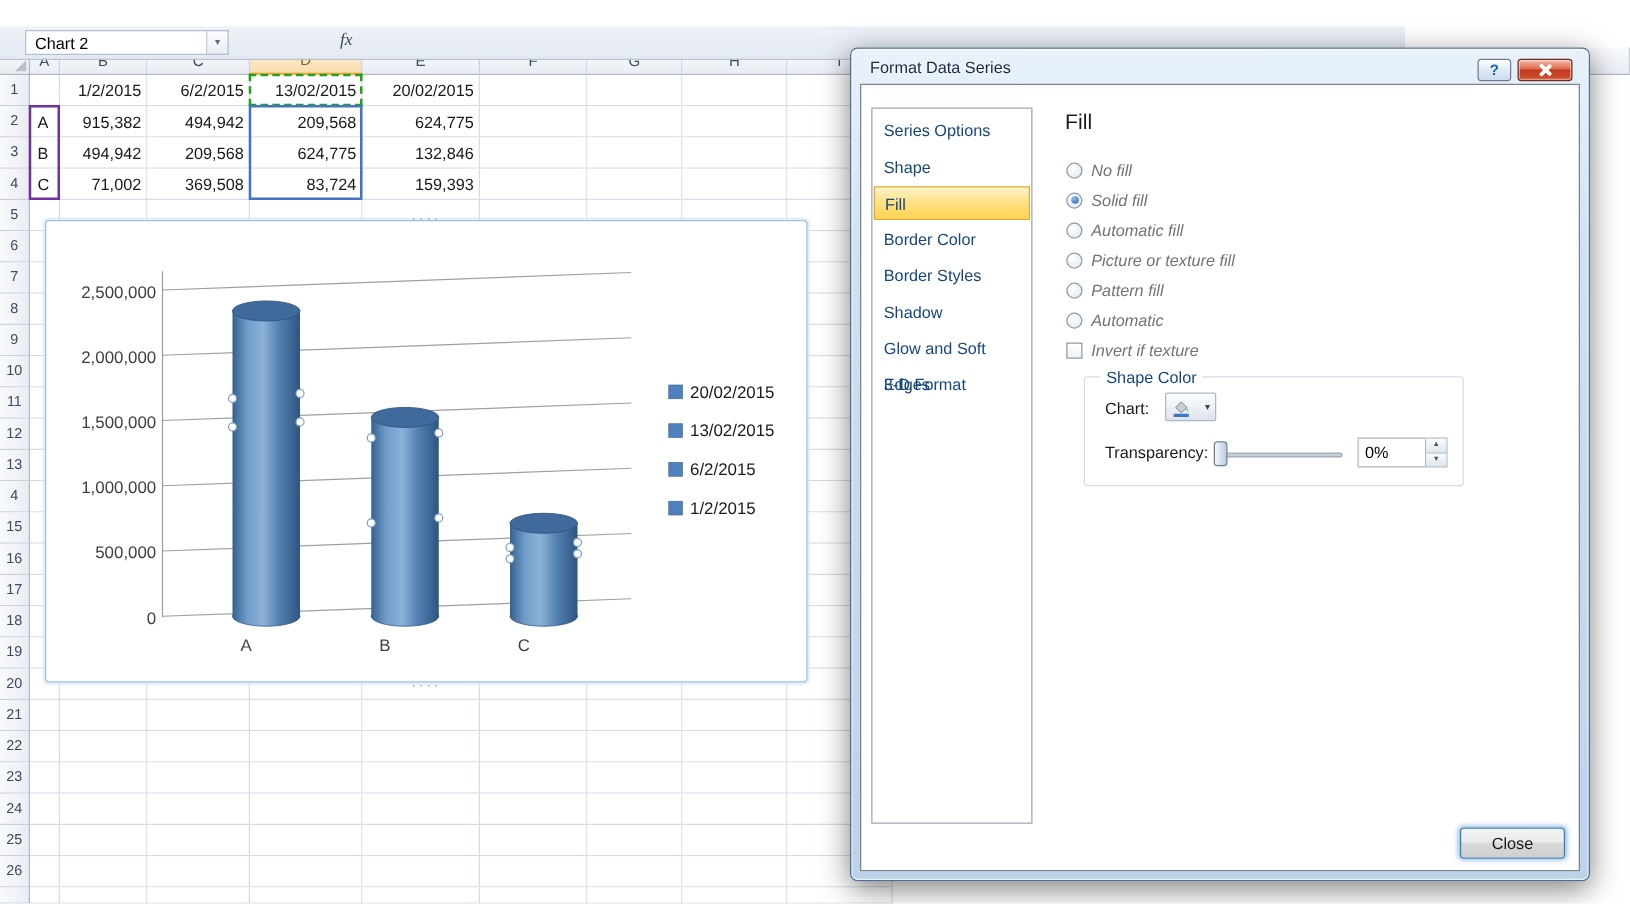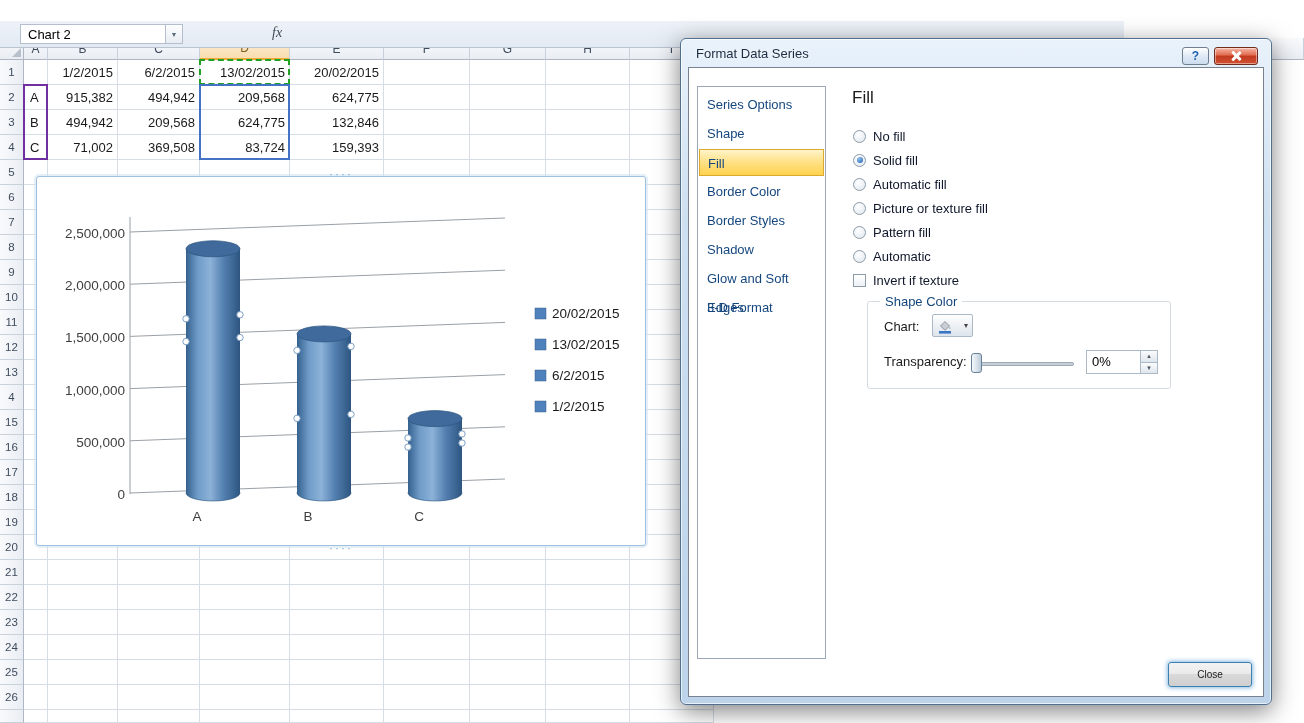--- a/index.html
+++ b/index.html
@@ -73,21 +73,21 @@
 
   .dlg-nav{position:absolute;left:8px;top:18px;width:129px;height:573px;border:1px solid #9ba7b7;background:#fff;
     padding-top:3px;box-sizing:border-box;}
   .nav-item{height:29px;line-height:29px;padding-left:9px;font-size:13px;color:#15477e;cursor:default;}
   .nav-item.selected{background:linear-gradient(#fff3c9,#ffe083 50%,#ffd24f);border:1px solid #dba92e;
     height:27px;line-height:27px;margin:1px;padding-left:8px;box-sizing:border-box;}
 
   .dlg-content{position:absolute;left:150px;top:0;right:0;bottom:0;}
   .panel-title{position:absolute;left:13px;top:20px;font-size:17px;color:#1a1a1a;}
   .opt-list{position:absolute;left:14px;top:56px;}
-  .opt-row{display:flex;align-items:center;height:24px;gap:7px;font-size:13px;color:#0f172a;}
+  .opt-row{display:flex;align-items:center;height:24px;gap:7px;font-size:13px;color:#737373;font-style:italic;}
   .radio{width:13px;height:13px;border-radius:50%;border:1px solid #8d9aa8;
     background:radial-gradient(circle at 35% 30%,#ffffff,#dfe7ee);position:relative;box-sizing:border-box;flex:0 0 auto;}
   .radio.checked::after{content:"";position:absolute;left:2.5px;top:2.5px;width:6px;height:6px;border-radius:50%;
     background:radial-gradient(circle at 35% 30%,#8ec0ec,#1f5fae);}
   .cb{width:13px;height:13px;border:1px solid #8d9aa8;background:linear-gradient(#fff,#eef2f6);box-sizing:border-box;flex:0 0 auto;}
   .opt-label{white-space:nowrap;}
 
   .groupbox{position:absolute;left:28px;top:233px;width:302px;height:86px;border:1px solid #d4dbe3;border-radius:3px;}
   .gb-label{position:absolute;left:12px;top:-8px;background:#fff;padding:0 5px;font-size:13px;color:#15477e;}
   .lbl{position:absolute;font-size:13px;color:#1a1a1a;white-space:nowrap;}
@@ -102,21 +102,21 @@
   .slider-thumb{position:absolute;left:103px;top:51px;width:11px;height:20px;border:1px solid #68809a;border-radius:3px;
     background:linear-gradient(90deg,#f4f8fb,#d4dfe9 60%,#bccbd9);box-sizing:border-box;}
   .spin{position:absolute;left:218px;top:48px;width:72px;height:24px;border:1px solid #abb8c6;background:#fff;box-sizing:border-box;}
   .spin-val{position:absolute;left:5px;top:3px;font-size:13px;}
   .spin-btns{position:absolute;right:0;top:0;bottom:0;width:16px;border-left:1px solid #abb8c6;display:flex;flex-direction:column;}
   .spin-up,.spin-dn{flex:1;display:flex;align-items:center;justify-content:center;font-size:6px;color:#4a5560;
     background:linear-gradient(#fafbfc,#dfe6ee);}
   .spin-up{border-bottom:1px solid #abb8c6;}
   .close-btn{position:absolute;right:11px;bottom:9px;width:84px;height:25px;border:1px solid #3c7fb1;border-radius:3px;
     background:linear-gradient(#f3f3f3,#ebebeb 45%,#d9d9d9 50%,#cfcfcf);display:flex;align-items:center;justify-content:center;
-    font-size:10px;color:#1a1a1a;box-shadow:0 0 4px 1px rgba(110,170,220,.8);box-sizing:border-box;}
+    font-size:13px;color:#1a1a1a;box-shadow:0 0 4px 1px rgba(110,170,220,.8);box-sizing:border-box;}
 </style>
 </head>
 <body>
 
 <div id="root">
 
 
   <div id="fbar">
     <div class="namebox">
       <span>Chart 2</span>

